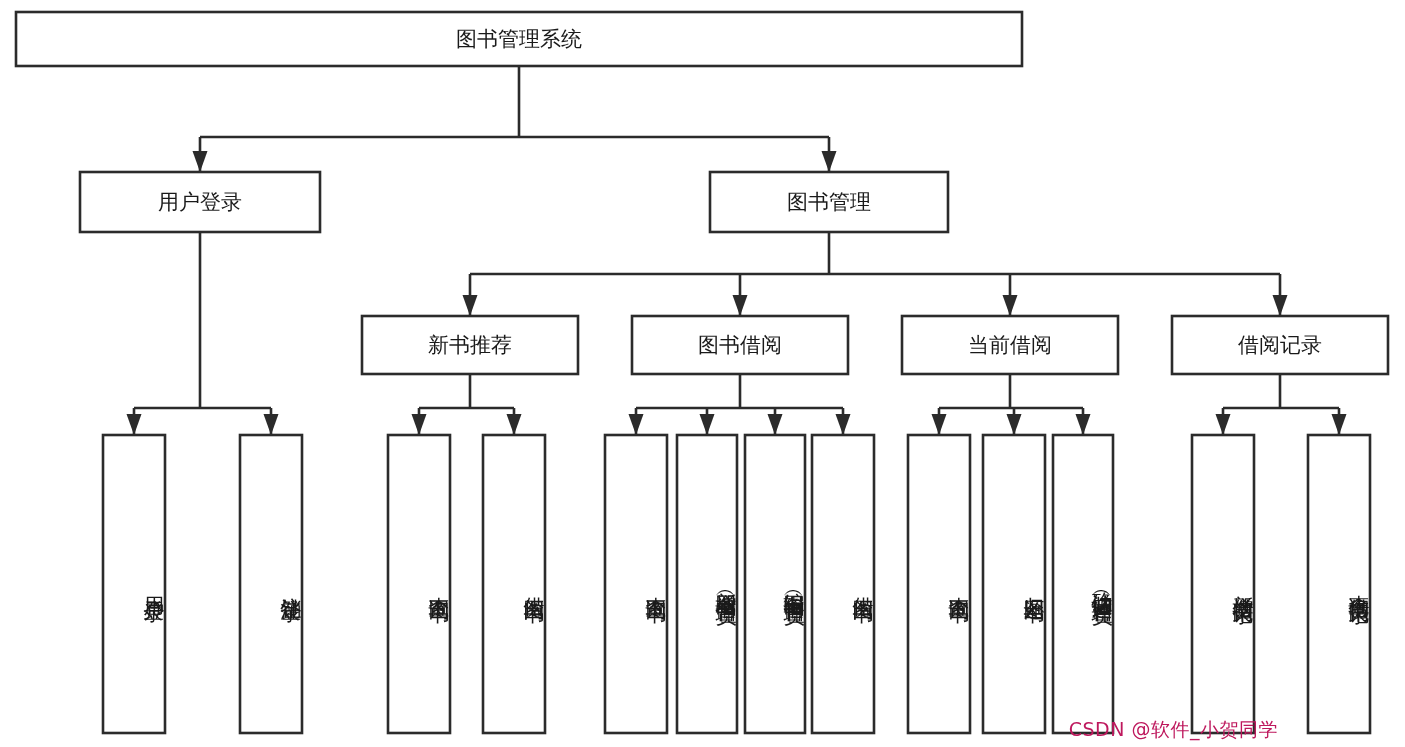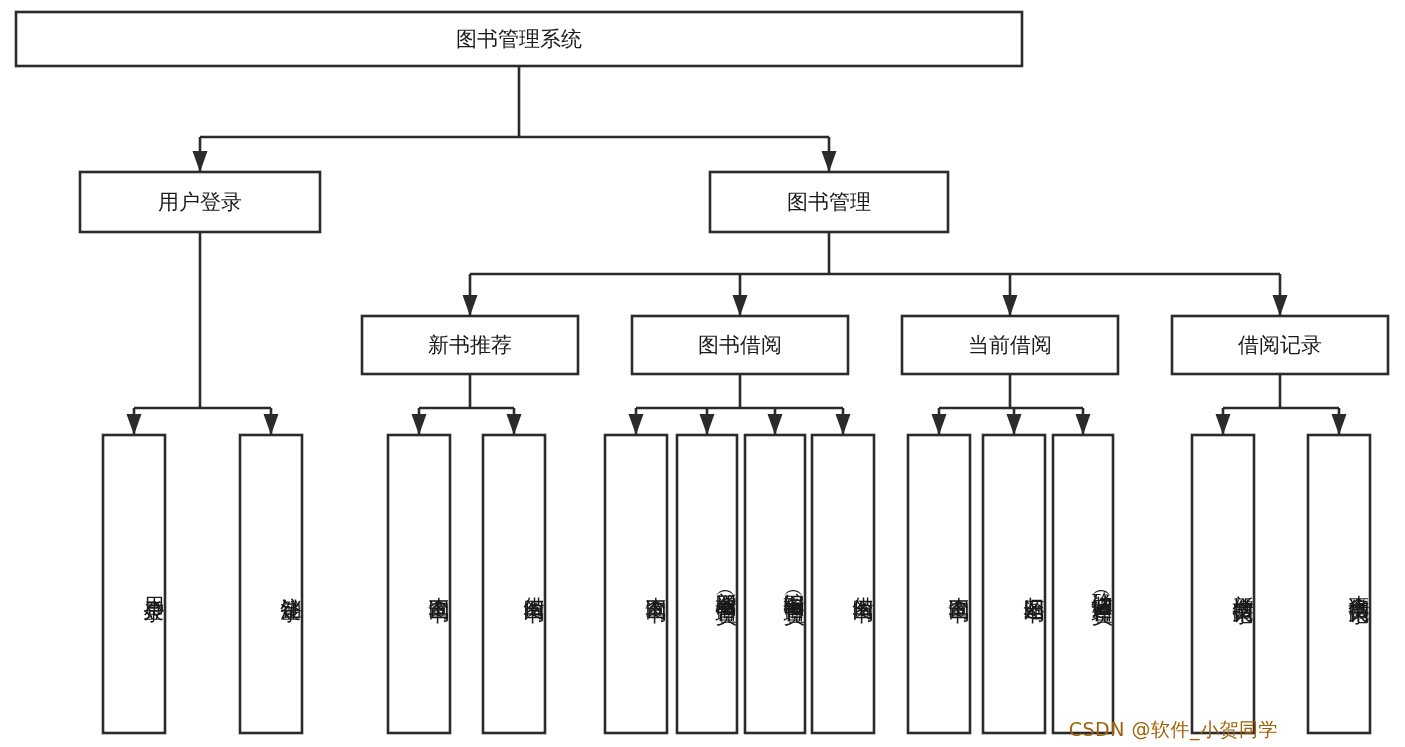--- a/index.html
+++ b/index.html
@@ -64,21 +64,21 @@
     display: flex;
     align-items: flex-start;
     justify-content: center;
   }
   .watermark {
     position: absolute;
     right: 8px;
     bottom: 4px;
     font-family: "DejaVu Sans", "Liberation Sans", sans-serif;
     font-size: 19px;
-    color: #a16207;
+    color: #be185d;
     white-space: nowrap;
     letter-spacing: 0.5px;
   }
 </style>
 </head>
 <body>
 
 <div id="diagram-root">
 
   <svg id="flow-svg" viewBox="0 0 1405 747">

